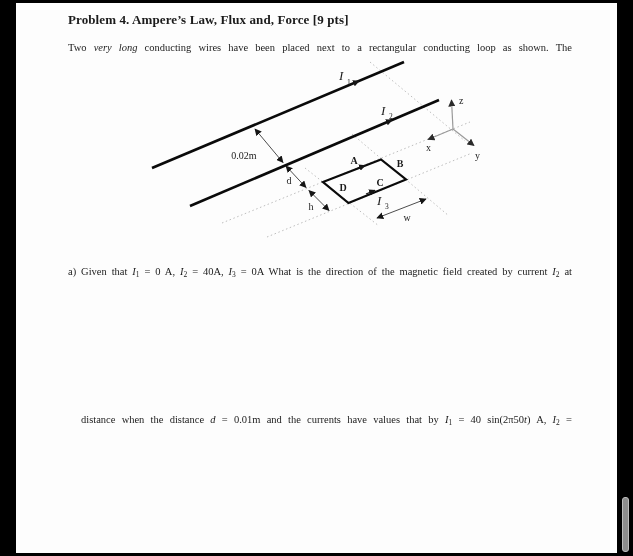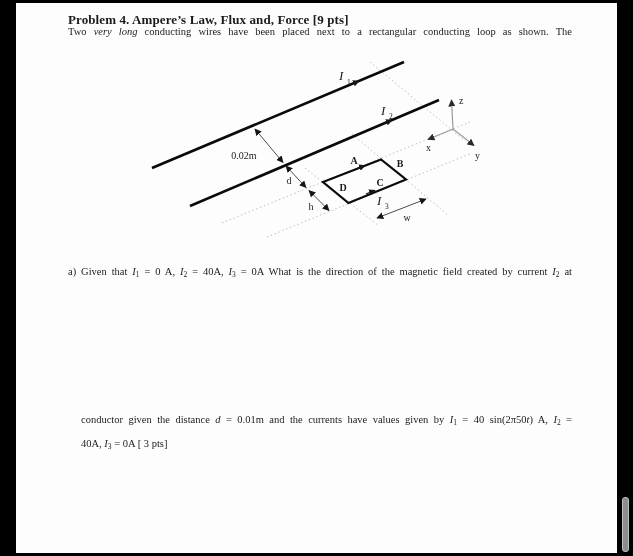--- a/index.html
+++ b/index.html
@@ -2,21 +2,21 @@
 <html style="--frame: #000000; --page: #fdfdfd; --ink: #1b1b1b; --dim_line: #4d4d4d; --grid_dotted: #b5b5b5; --axis: #9a9a9a; --scrollbar_thumb: #8d8d8d;"><head>
 <meta charset="utf-8">
 <style>
   * { margin:0; padding:0; box-sizing:border-box; }
   html,body { width:633px; height:556px; overflow:hidden; }
   body { font-family:"Liberation Serif", serif; background:#000; position:relative; }
   .screen { position:absolute; left:0; top:0; width:633px; height:556px; background:var(--frame,#000); }
   .page { position:absolute; left:16px; top:3px; width:601px; height:550px; background:var(--page,#fdfdfd); }
   .title { position:absolute; left:52px; top:9px; font-size:13px; font-weight:bold; color:var(--ink,#1b1b1b); letter-spacing:.1px; white-space:nowrap; }
   .textblock { position:absolute; left:52px; width:504px; color:var(--ink,#1b1b1b); font-size:10.5px; }
-  .intro  { top:20px;  line-height:17.5px; }
+  .intro  { top:36px;  line-height:17.5px; }
   .part-a { top:253px; line-height:32px; }
   .part-b { top:407px; line-height:20.5px; }
   .rl.justify { text-align:justify; text-align-last:justify; }
   .rl span.i { font-style:italic; }
   .rl span.sub { font-size:7.5px; vertical-align:-2px; }
   .diagram { position:absolute; left:0; top:0; width:633px; height:556px; pointer-events:none; }
   .diagram text { fill:var(--ink,#1b1b1b); font-family:"Liberation Serif", serif; }
   .diagram .cur  { font-size:13px; font-style:italic; }
   .diagram .subt { font-size:7.5px; }
   .diagram .lbl  { font-size:10px; }
@@ -37,22 +37,21 @@
 <div class="screen">
   <div class="page">
     <div class="title">Problem 4. Ampere’s Law, Flux and, Force [9 pts]</div>
     <div class="textblock intro">
         <div class="rl justify"><span>Two </span><span class="i">very long</span><span> conducting wires have been placed next to a rectangular conducting loop as shown.  The</span></div>
       </div>
     <div class="textblock part-a">
         <div class="rl justify"><span>a) Given that </span><span class="i">I</span><span class="sub">1</span><span> = 0 A,  </span><span class="i">I</span><span class="sub">2</span><span> = 40A, </span><span class="i">I</span><span class="sub">3</span><span> = 0A What is the direction of the magnetic field created by current </span><span class="i">I</span><span class="sub">2</span><span> at</span></div>
       </div>
     <div class="textblock part-b">
-        <div class="rl justify" style="padding-left: 13px;"><span>conductor given the distance </span><span class="i">d</span><span> = 0.01m and the currents have values given by </span><span class="i">I</span><span class="sub">1</span><span> = 40 sin(2π50</span><span class="i">t</span><span>) A,  </span><span class="i">I</span><span class="sub">2</span><span> =</span></div>
-        <div class="rl" style="padding-left: 13px;"><span>40A,  </span><span class="i">I</span><span class="sub">3</span><span> = 0A [ 3 pts]</span></div>
+        <div class="rl justify" style="padding-left: 13px;"><span>distance when the distance </span><span class="i">d</span><span> = 0.01m and the currents have values that by </span><span class="i">I</span><span class="sub">1</span><span> = 40 sin(2π50</span><span class="i">t</span><span>) A,  </span><span class="i">I</span><span class="sub">2</span><span> =</span></div>
       </div>
   </div>
 
   <svg class="diagram" viewBox="0 0 633 556" xmlns="http://www.w3.org/2000/svg">
     <defs>
       <marker id="ah" viewBox="0 0 10 10" refX="9" refY="5" markerWidth="7" markerHeight="7" orient="auto-start-reverse">
         <path d="M0,0 L10,5 L0,10 z" fill="#151515"></path>
       </marker>
       <marker id="ahs" viewBox="0 0 10 10" refX="9" refY="5" markerWidth="5.5" markerHeight="5.5" orient="auto-start-reverse">
         <path d="M0,0 L10,5 L0,10 z" fill="#151515"></path>

